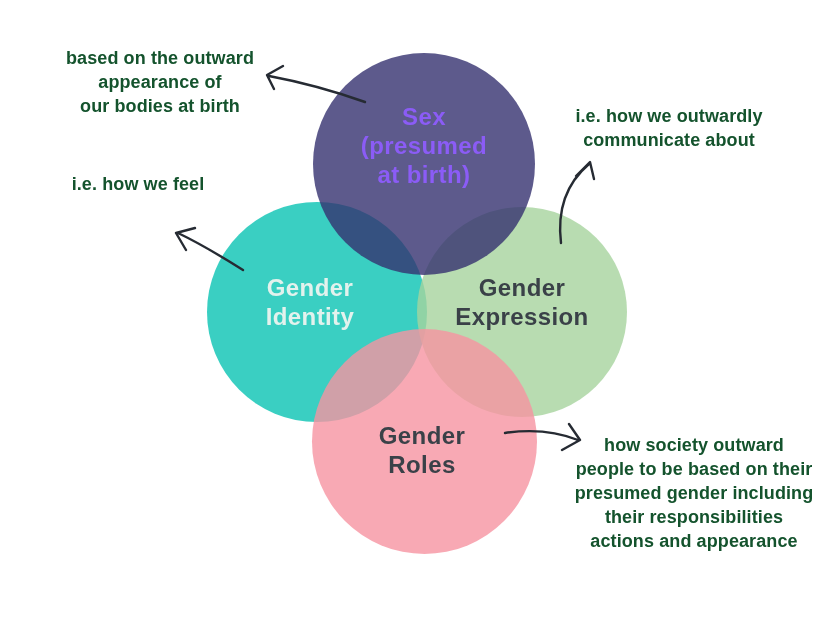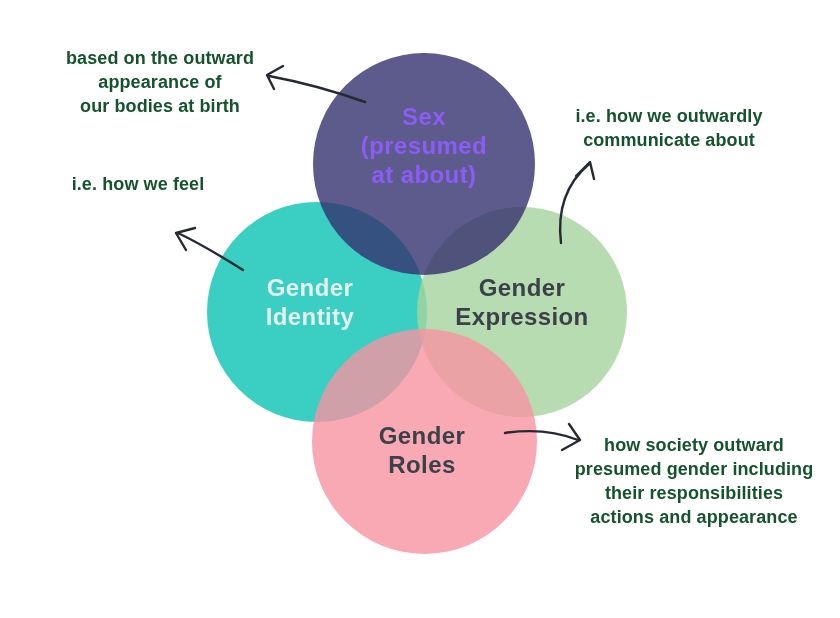--- a/index.html
+++ b/index.html
@@ -36,21 +36,21 @@
 <div class="stage">
 
   <div class="circle c-teal"></div>
   <div class="circle c-green"></div>
   <div class="circle c-purple"></div>
   <div class="circle c-pink"></div>
 
   <div class="label label-sex">
     <div>Sex</div>
     <div>(presumed</div>
-    <div>at about)</div>
+    <div>at birth)</div>
   </div>
 
   <div class="label label-identity">
     <div>Gender</div>
     <div>Identity</div>
   </div>
 
   <div class="label label-expression">
     <div>Gender</div>
     <div>Expression</div>
@@ -71,20 +71,21 @@
     <div>i.e. how we feel</div>
   </div>
 
   <div class="note note-expression">
     <div>i.e. how we outwardly</div>
     <div>communicate about</div>
   </div>
 
   <div class="note note-roles">
     <div>how society outward</div>
+    <div>people to be based on their</div>
     <div>presumed gender including</div>
     <div>their responsibilities</div>
     <div>actions and appearance</div>
   </div>
 
   <svg class="arrows" viewBox="0 0 840 618" aria-hidden="true">
     <path d="M365 102 Q317 85 269 76 M283 66 L267 75 L274 89"></path>
     <path d="M243 270 Q205 246 178 233 M195 228 L176 233 L186 250"></path>
     <path d="M561 243 Q555 193 589 164 M576 176 L590 162 L594 179"></path>
     <path d="M505 433 Q545 427 578 440 M569 424 L580 440 L562 450"></path>

